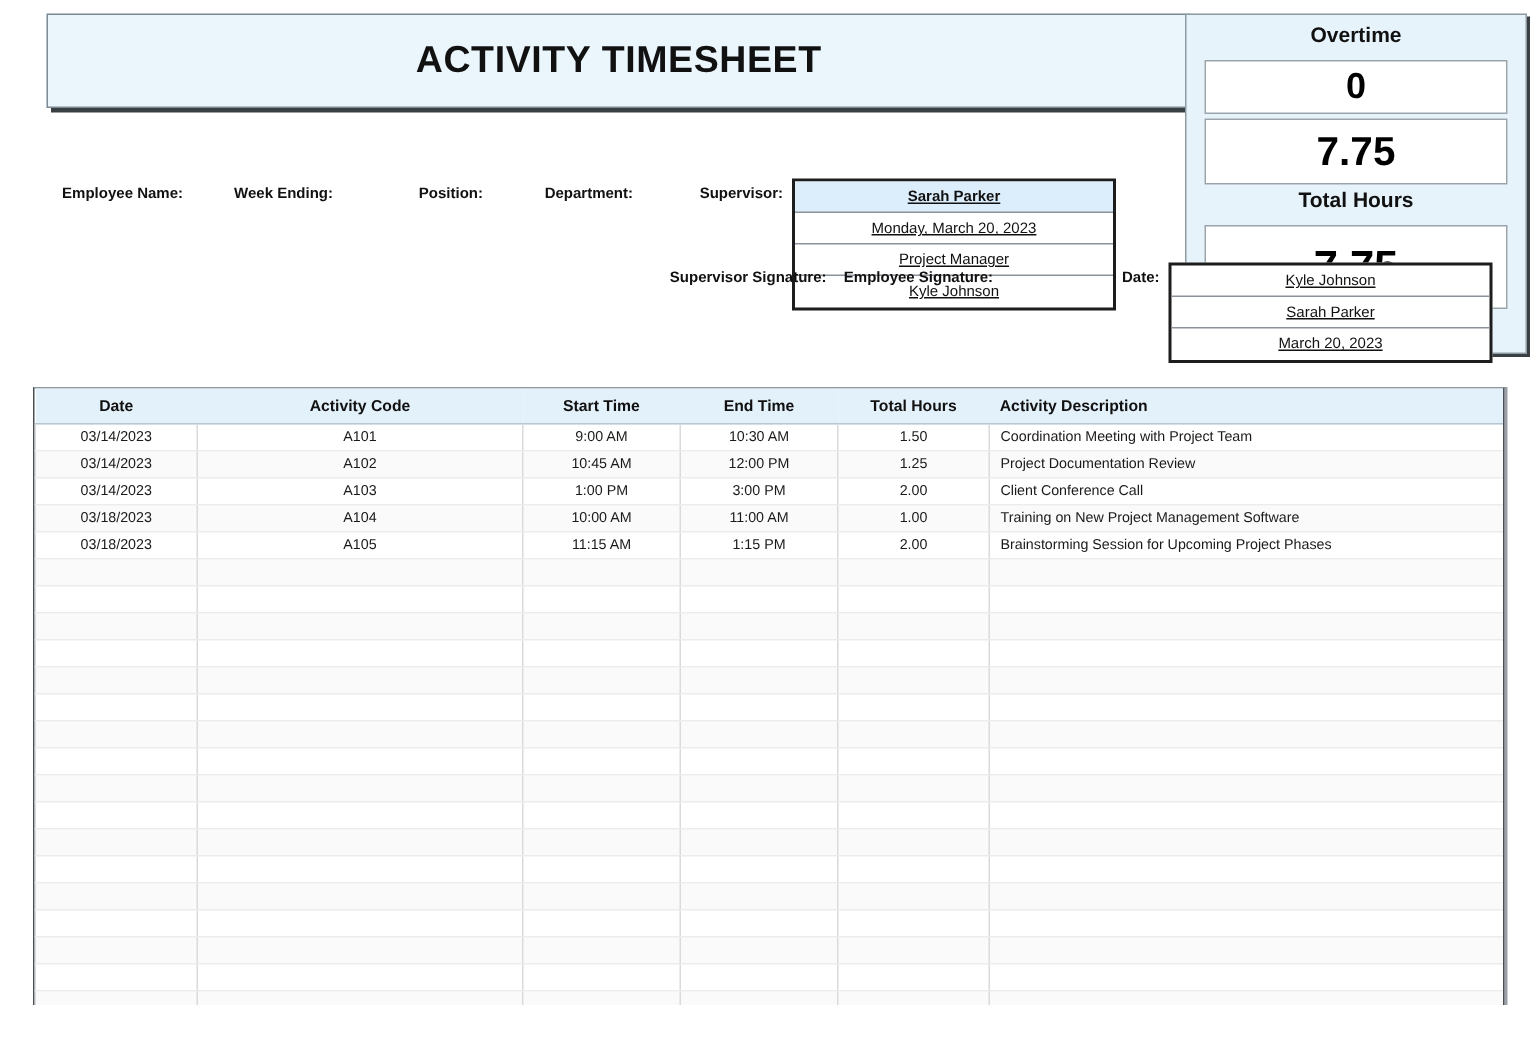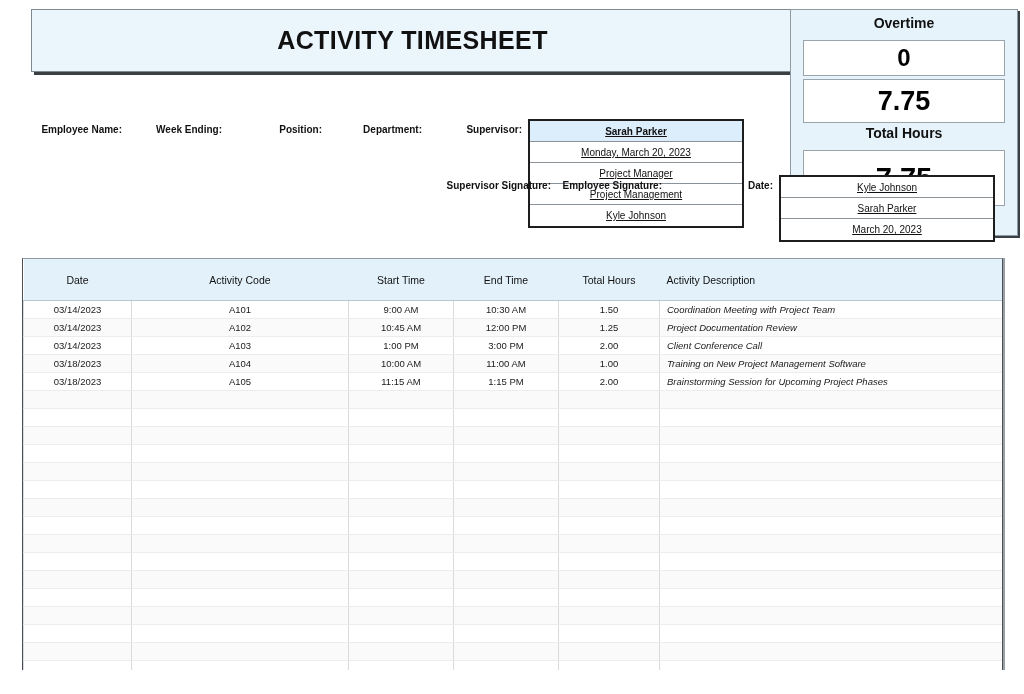--- a/index.html
+++ b/index.html
@@ -148,45 +148,44 @@
     overflow: hidden;
   }
   table.grid {
     width: 100%;
     border-collapse: collapse;
     table-layout: fixed;
   }
   table.grid th {
     background: #e3f1fa;
     font-size: 10.5px;
-    font-weight: normal;
+    font-weight: bold;
     color: #111111;
     height: 21px;
-    padding: 10px;
+    padding: 1px;
     border-bottom: 1px solid #b9c6cf;
     text-align: center;
   }
   table.grid th.desc-col { text-align: left; padding-left: 7px; }
   table.grid td {
     font-size: 9.5px;
     color: #1a1a1a;
     height: 17px;
     padding: 0;
     text-align: center;
     border-bottom: 1px solid #ececec;
     border-right: 1px solid #d8dadd;
     overflow: hidden;
     white-space: nowrap;
   }
   table.grid td.cell-date { border-left: 1px solid #d8dadd; }
   table.grid td.cell-desc {
     text-align: left;
     padding-left: 7px;
     border-right: none;
-    font-style: italic;
   }
   table.grid tr.alt td { background: #fafafa; }
 </style>
 </head>
 <body>
 
 <div id="title-banner">
   <div class="title-text">ACTIVITY TIMESHEET</div>
 </div>
 
@@ -211,21 +210,20 @@
     <div class="lbl">Employee Name:</div>
     <div class="lbl">Week Ending:</div>
     <div class="lbl">Position:</div>
     <div class="lbl">Department:</div>
     <div class="lbl">Supervisor:</div>
   </div>
   <div class="info-values">
     <div class="val highlight">Sarah Parker</div>
     <div class="val">Monday, March 20, 2023</div>
     <div class="val">Project Manager</div>
-    <div class="val">Project Management</div>
     <div class="val">Kyle Johnson</div>
   </div>
 </div>
 
 <div class="info-block" id="signature-info">
   <div class="info-labels">
     <div class="lbl">Supervisor Signature:</div>
     <div class="lbl">Employee Signature:</div>
     <div class="lbl">Date:</div>
   </div>

